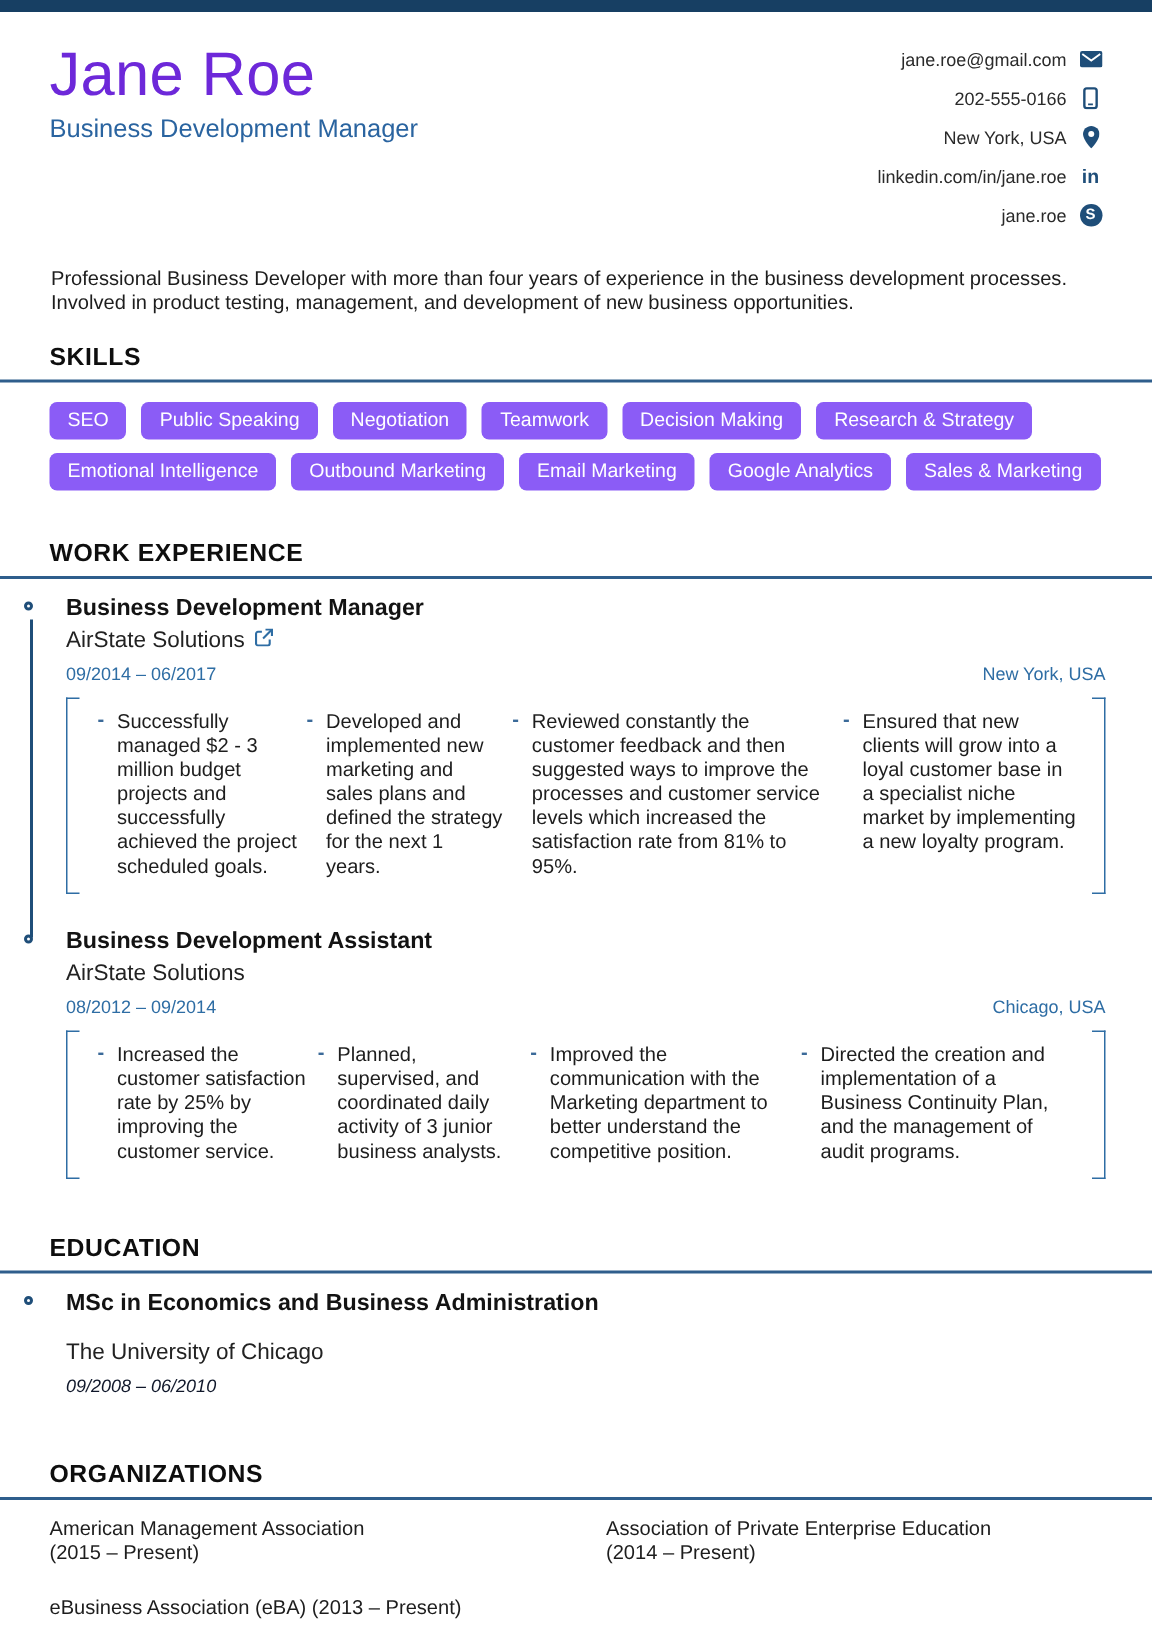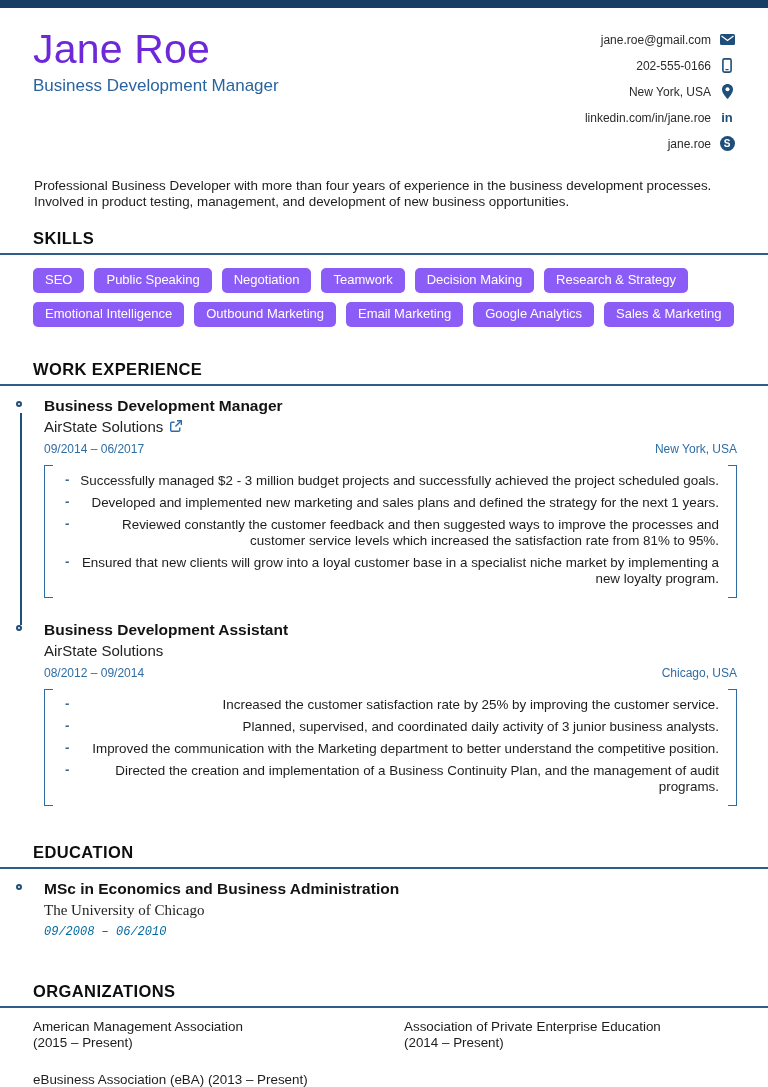--- a/index.html
+++ b/index.html
@@ -38,29 +38,29 @@
   .entry + .entry { margin-top:23px; }
   .marker { position:absolute; left:16px; top:4px; width:6px; height:6px; border:2.6px solid #1f4e79; border-radius:50%; background:#fff; z-index:2; }
   .job-title { font-size:15.5px; font-weight:bold; color:#131313; line-height:1.2; }
   .company-row { display:flex; gap:7px; font-size:15px; color:#222; margin-top:3px; line-height:1.2; }
   .meta-row { display:flex; justify-content:space-between; font-size:12px; color:#2e6da4; margin-top:6px; }
 
   .bullets-wrap { position:relative; margin-top:9px; padding:8px 18px 10px 21px; }
   .bk { position:absolute; top:0; bottom:0; width:9px; z-index:0; }
   .bk-left  { left:0;  border:1.6px solid #2e6da4; border-right:none; }
   .bk-right { right:0; border:1.6px solid #2e6da4; border-left:none; }
-  ul.bullets { list-style:none; margin:0; padding:0; display:flex; flex-direction:column; gap:6px;text-align:right; }
+  ul.bullets { list-style:none; margin:0; padding:0; display:flex; flex-direction:row; gap:6px; }
   ul.bullets li { position:relative; padding-left:13px; font-size:13.4px; line-height:1.2; color:#1d1d1d; }
   ul.bullets li::before { content:"-"; position:absolute; left:0; top:-1px; font-weight:bold; color:#3b6a99; }
 
   .sec-edu { margin-top:37px; }
   .edu-entry { position:relative; padding-left:44px; margin-top:11px; }
   .edu-degree { font-size:15.5px; font-weight:bold; color:#131313; line-height:1.2; }
-  .edu-school { font-size:15px; margin-top:3px; color:#222; line-height:1.2;font-family:Liberation Serif, serif; }
-  .edu-dates { font-size:12px; font-style:italic; color:#0369a1; margin-top:6px;font-family:Liberation Mono, monospace; }
+  .edu-school { font-size:15px; margin-top:15px; color:#222; line-height:1.2; }
+  .edu-dates { font-size:12px; font-style:italic; color:#0f172a; margin-top:6px; }
 
   .sec-orgs { margin-top:43px; }
   .orgs-grid { display:grid; grid-template-columns:371px 1fr; row-gap:21px; padding:11px 33px 0 33px; font-size:13.4px; line-height:1.18; color:#1d1d1d; }
 </style>
 </head>
 <body>
 
 <div class="topbar"></div>
 
 <div class="header">

